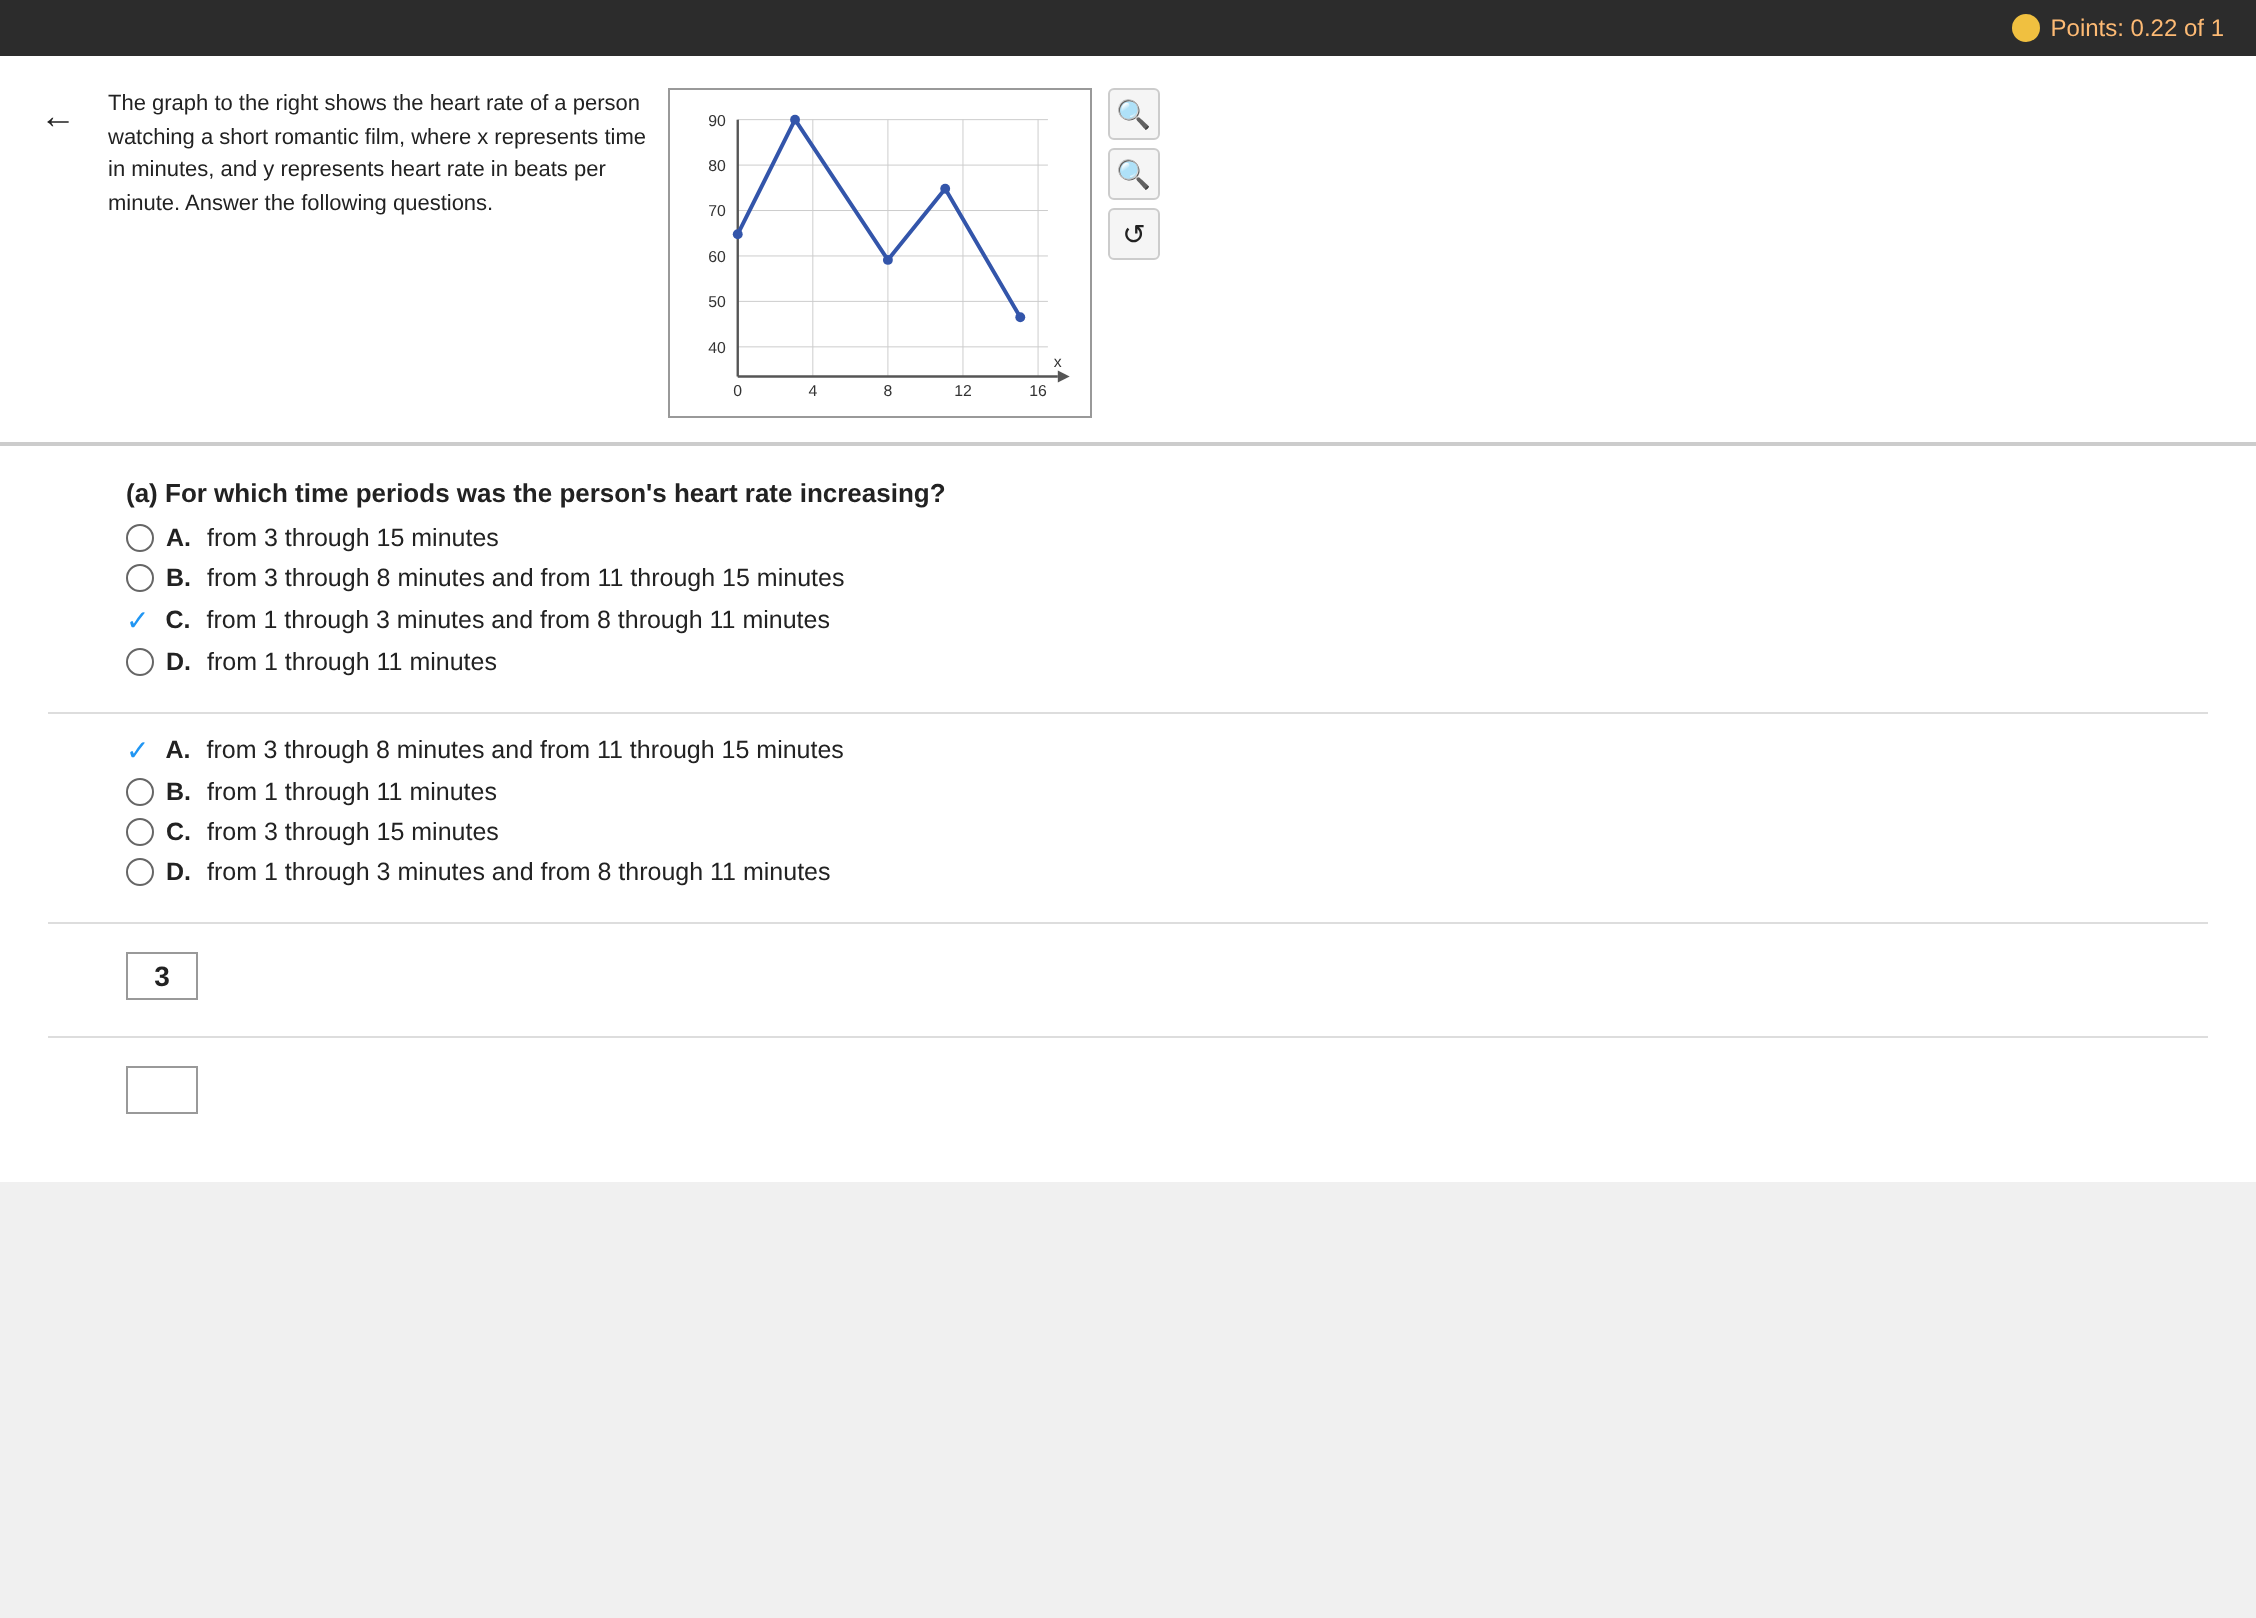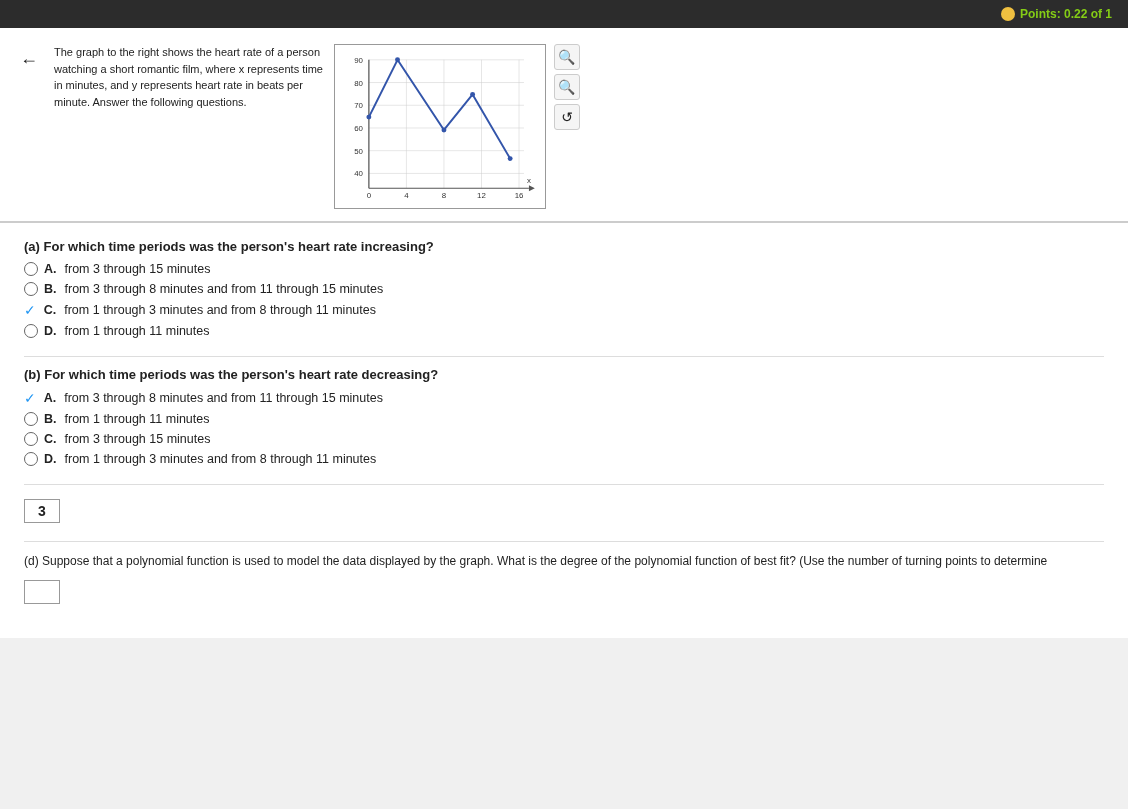--- a/index.html
+++ b/index.html
@@ -16,22 +16,21 @@
       justify-content: flex-end;
       align-items: center;
       padding: 4px 16px;
       height: 28px;
       font-size: 12px;
     }
     .points-badge {
       display: flex;
       align-items: center;
       gap: 5px;
-      color: #84cc16;
-      font-weight: bold;
+      color: #fdba74;
     }
     .points-icon {
       width: 14px;
       height: 14px;
       background: #f0c040;
       border-radius: 50%;
       display: inline-block;
     }
     .header-section {
       display: flex;
@@ -90,20 +89,21 @@
       height: 1px;
       background: #ccc;
       margin: 0 0 0 0;
     }
     .questions-section {
       padding: 16px 24px;
       background: #fff;
     }
     .question-block {
       margin-bottom: 18px;
+      margin-left: 39px;
     }
     .question-label {
       font-size: 13px;
       font-weight: bold;
       margin-bottom: 8px;
     }
     .option-row {
       display: flex;
       align-items: center;
       margin-bottom: 6px;
@@ -255,21 +255,20 @@
     <div class="option-row">
       <div class="radio-circle"></div>
       <span class="option-letter">D.</span>
       <span>from 1 through 11 minutes</span>
     </div>
   </div>
 
   <div class="section-divider"></div>
 
   <div class="question-block">
-    <div class="question-label">(b) For which time periods was the person's heart rate decreasing?</div>
 
     <div class="option-row">
       <span class="checkmark">✓</span>
       <span class="option-letter">A.</span>
       <span>from 3 through 8 minutes and from 11 through 15 minutes</span>
     </div>
     <div class="option-row">
       <div class="radio-circle"></div>
       <span class="option-letter">B.</span>
       <span>from 1 through 11 minutes</span>
@@ -288,17 +287,16 @@
 
   <div class="section-divider"></div>
 
   <div class="question-block">
     <div class="answer-box">3</div>
   </div>
 
   <div class="section-divider"></div>
 
   <div class="question-block">
-    <div class="long-question">(d) Suppose that a polynomial function is used to model the data displayed by the graph. What is the degree of the polynomial function of best fit? (Use the number of turning points to determine</div>
     <input class="answer-input" type="text" value="" style="">
   </div>
 
 </div>
 
 </body></html>

